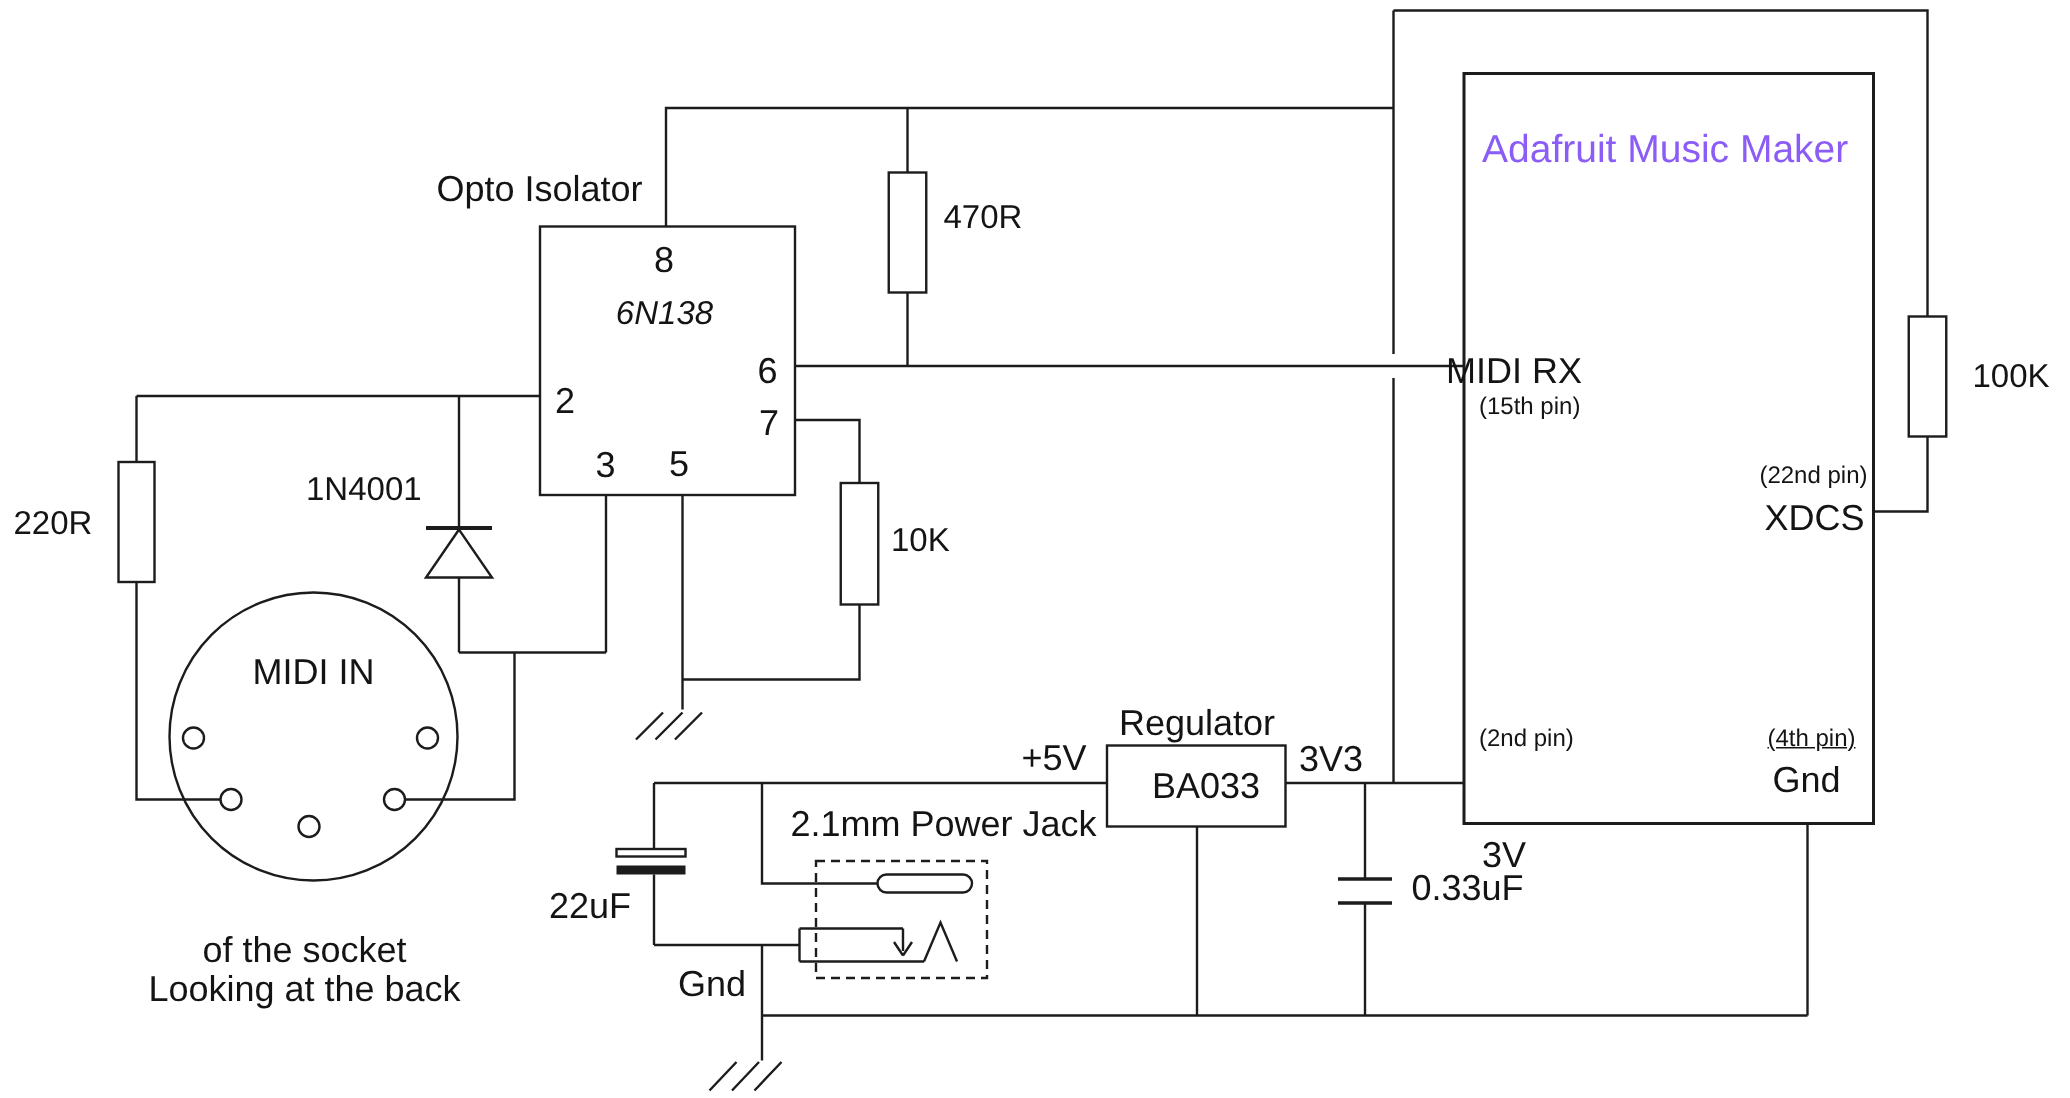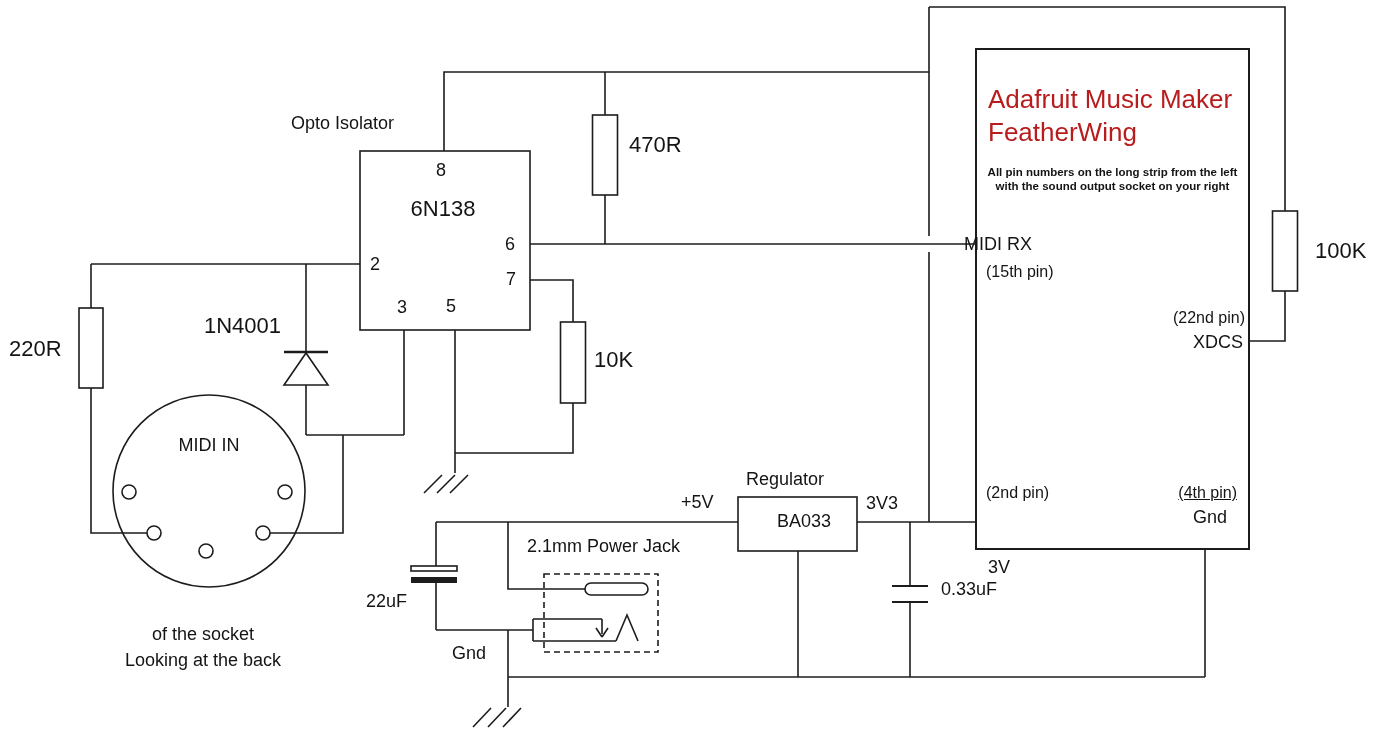--- a/index.html
+++ b/index.html
@@ -9,28 +9,28 @@
     background:#ffffff;
     overflow:hidden;
     font-family:"Liberation Sans",sans-serif;
   }
   #schematic-svg{position:absolute;left:0;top:0;}
   .lbl{
     position:absolute;
     color:#141414;
     white-space:nowrap;
     line-height:1.18;
-    font-size:18px;
+    font-size:24px;
   }
   .sm{font-size:16px;}
   .big{font-size:22px;}
   .ctr{text-align:center;}
   .rgt{text-align:right;}
   .fw-title{
-    font-size:26px;line-height:33px;color:#b91c1c;
+    font-size:26px;line-height:33px;color:#8b5cf6;
   }
   .fw-note{
     font-size:11.5px;line-height:13.5px;font-weight:600;text-align:center;
   }
 </style>
 </head>
 <body>
 
 <div id="stage">
 
@@ -102,21 +102,21 @@
       <path d="M857 522 H976"></path>
       <path d="M910 522 V586"></path>
       <path d="M892 586 H928 M892 602 H928" stroke-width="2.2"></path>
       <path d="M910 602 V677"></path>
       <path d="M798 551 V677"></path>
     </g>
   </svg>
 
   <div class="lbl" style="left:291px;top:113px;">Opto Isolator</div>
   <div class="lbl" style="left:436px;top:160px;">8</div>
-  <div class="lbl big ctr" style="left:383px;top:196px;width:120px;">6N138</div>
+  <div class="lbl big ctr" style="left:383px;top:196px;width:120px;font-style:italic;">6N138</div>
   <div class="lbl" style="left:505px;top:234px;">6</div>
   <div class="lbl" style="left:370px;top:254px;">2</div>
   <div class="lbl" style="left:506px;top:269px;">7</div>
   <div class="lbl" style="left:397px;top:297px;">3</div>
   <div class="lbl" style="left:446px;top:296px;">5</div>
 
   <div class="lbl big" style="left:9px;top:336px;">220R</div>
   <div class="lbl big" style="left:204px;top:313px;">1N4001</div>
   <div class="lbl big" style="left:629px;top:132px;">470R</div>
   <div class="lbl big" style="left:594px;top:347px;">10K</div>
@@ -134,25 +134,20 @@
   <div class="lbl" style="left:681px;top:492px;">+5V</div>
   <div class="lbl" style="left:866px;top:493px;">3V3</div>
 
   <div class="lbl" style="left:527px;top:536px;">2.1mm Power Jack</div>
   <div class="lbl" style="left:366px;top:591px;">22uF</div>
   <div class="lbl" style="left:452px;top:643px;">Gnd</div>
   <div class="lbl" style="left:941px;top:579px;">0.33uF</div>
 
   <div class="lbl fw-title" style="left:988px;top:83px;">
     <div>Adafruit Music Maker</div>
-    <div>FeatherWing</div>
-  </div>
-  <div class="lbl fw-note" style="left:976px;top:166px;width:273px;">
-    <div>All pin numbers on the long strip from the left</div>
-    <div>with the sound output socket on your right</div>
   </div>
 
   <div class="lbl" style="left:964px;top:234px;">MIDI RX</div>
   <div class="lbl sm" style="left:986px;top:263px;">(15th pin)</div>
 
   <div class="lbl sm rgt" style="left:1045px;top:309px;width:200px;">(22nd pin)</div>
   <div class="lbl rgt" style="left:1043px;top:332px;width:200px;">XDCS</div>
 
   <div class="lbl sm" style="left:986px;top:484px;">(2nd pin)</div>
   <div class="lbl" style="left:988px;top:509px;margin-top:48px;">3V</div>

